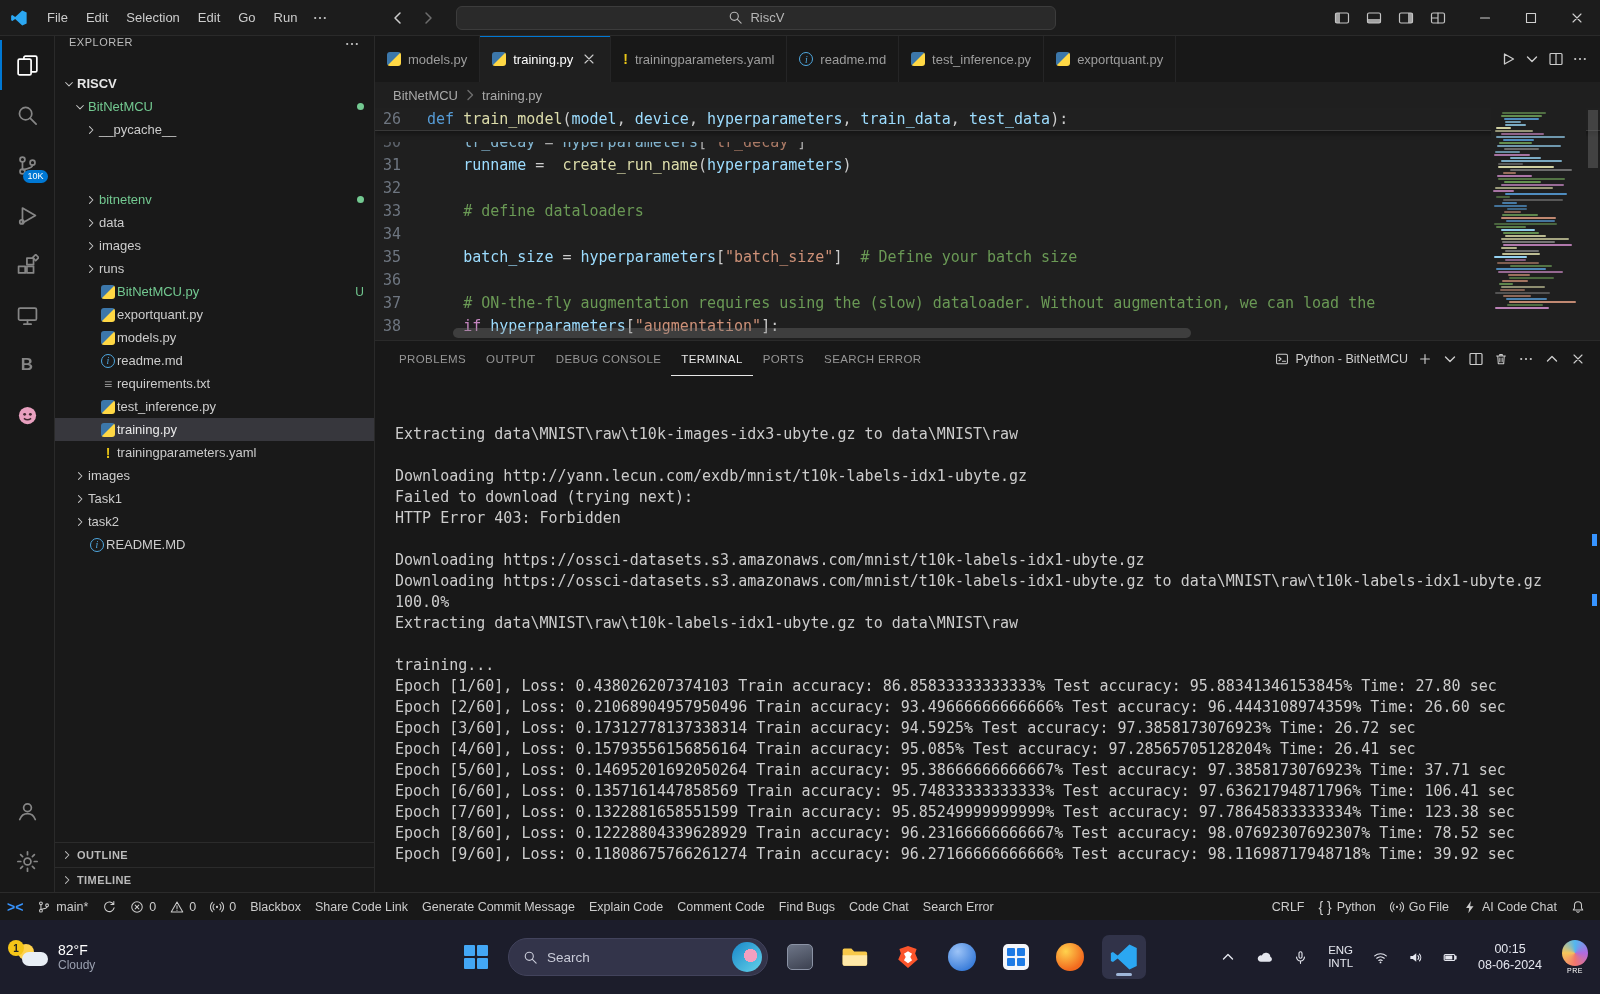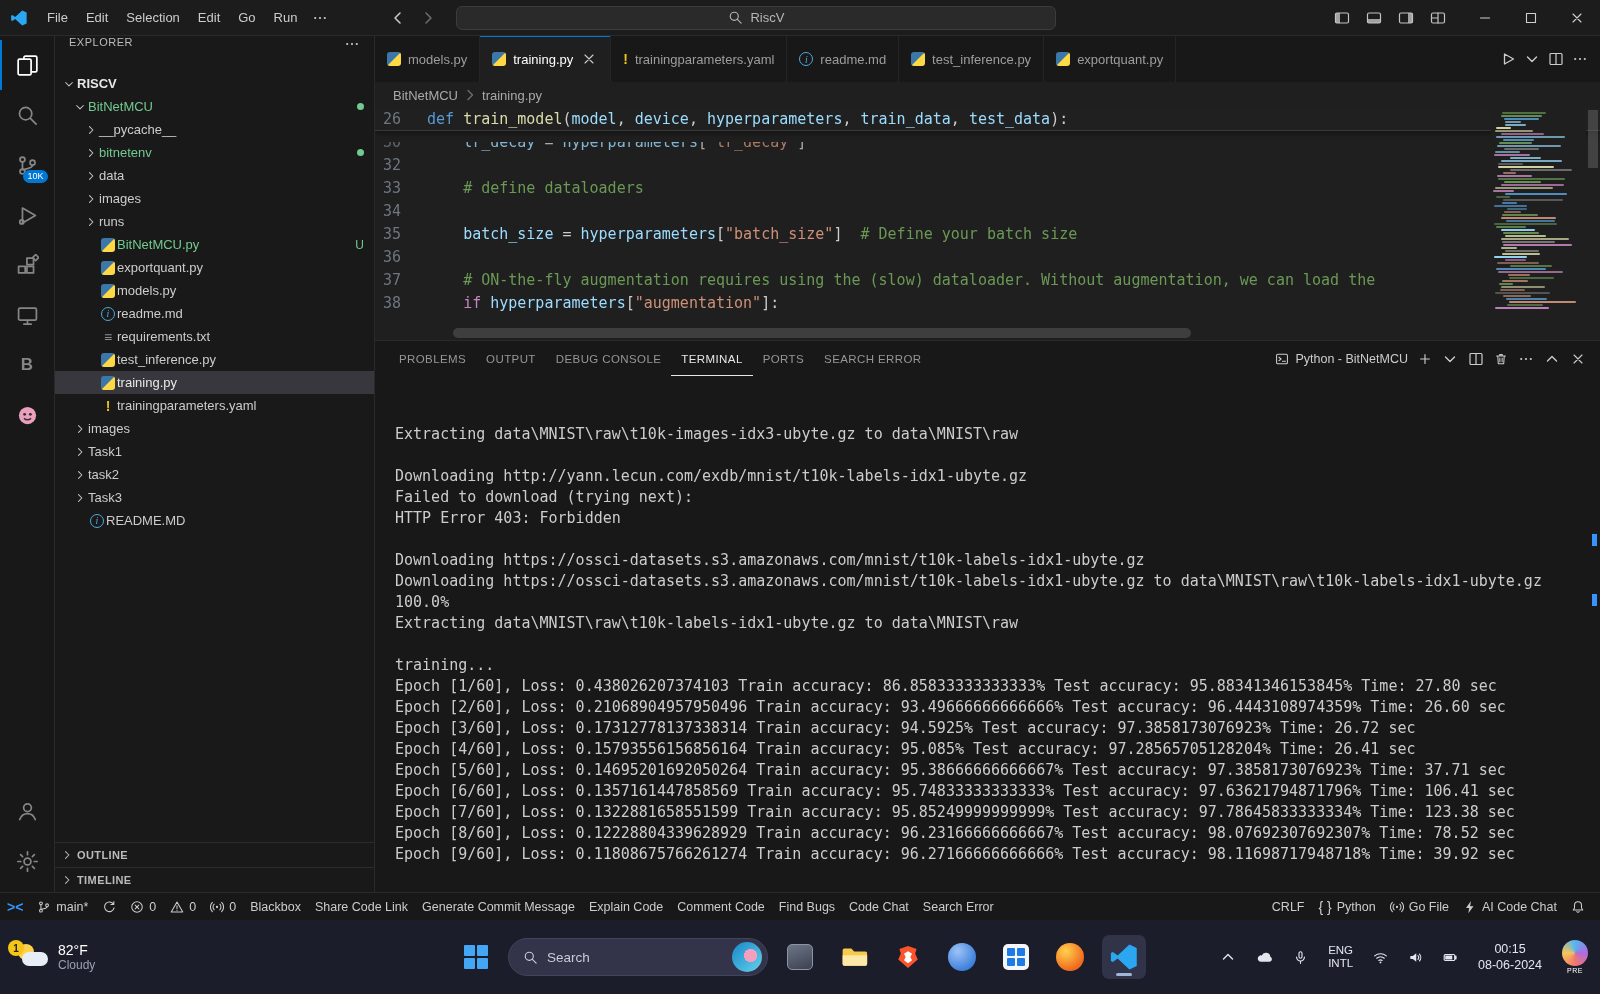--- a/index.html
+++ b/index.html
@@ -361,21 +361,21 @@
           <span class="git-dot"></span>
         </div>
         <div class="trow" style="padding-left: 28px;">
           <span class="chev icon">
             <svg viewBox="0 0 16 16" width="16" height="16" fill="none" stroke="currentColor" stroke-width="1.2" stroke-linecap="round" stroke-linejoin="round">
               <path d="M6 3.5 10.5 8 6 12.5" stroke-width="1.4"></path>
             </svg>
           </span>
           <span class="tlabel">__pycache__</span>
         </div>
-        <div class="trow" style="padding-left: 28px;">
+        <div class="trow" style="padding-left: 28px; margin-top: 47px;">
           <span class="chev icon">
             <svg viewBox="0 0 16 16" width="16" height="16" fill="none" stroke="currentColor" stroke-width="1.2" stroke-linecap="round" stroke-linejoin="round">
               <path d="M6 3.5 10.5 8 6 12.5" stroke-width="1.4"></path>
             </svg>
           </span>
           <span class="tlabel acc-added">bitnetenv</span>
           <span class="git-dot"></span>
         </div>
         <div class="trow" style="padding-left: 28px;">
           <span class="chev icon">
@@ -474,28 +474,20 @@
           </span>
           <span class="tlabel">Task1</span>
         </div>
         <div class="trow" style="padding-left: 17px;">
           <span class="chev icon">
             <svg viewBox="0 0 16 16" width="16" height="16" fill="none" stroke="currentColor" stroke-width="1.2" stroke-linecap="round" stroke-linejoin="round">
               <path d="M6 3.5 10.5 8 6 12.5" stroke-width="1.4"></path>
             </svg>
           </span>
           <span class="tlabel">task2</span>
-        </div>
-        <div class="trow" style="padding-left: 17px;">
-          <span class="chev icon">
-            <svg viewBox="0 0 16 16" width="16" height="16" fill="none" stroke="currentColor" stroke-width="1.2" stroke-linecap="round" stroke-linejoin="round">
-              <path d="M6 3.5 10.5 8 6 12.5" stroke-width="1.4"></path>
-            </svg>
-          </span>
-          <span class="tlabel">Task3</span>
         </div>
         <div class="trow" style="padding-left: 17px;">
           <span class="spacer"></span>
           <span class="ftype icon">
             <span class="info-chip">i</span>
           </span>
           <span class="tlabel">README.MD</span>
         </div>
       </div>
     <div class="sb-sections">
@@ -595,20 +587,21 @@
           <svg viewBox="0 0 16 16" width="16" height="16" fill="none" stroke="currentColor" stroke-width="1.2" stroke-linecap="round" stroke-linejoin="round">
             <path d="M6 3.5 10.5 8 6 12.5" stroke-width="1.4"></path>
           </svg>
         </span>
       <span>training.py</span>
     </div>
     <div class="codearea">
       <div id="code">
           <div class="cl sticky"><span class="ln">26</span><span class="ct"><span class="tok-kw">def</span><span class="tok-p"> </span><span class="tok-fn">train_model</span><span class="tok-p">(</span><span class="tok-v">model</span><span class="tok-p">, </span><span class="tok-v">device</span><span class="tok-p">, </span><span class="tok-v">hyperparameters</span><span class="tok-p">, </span><span class="tok-v">train_data</span><span class="tok-p">, </span><span class="tok-v">test_data</span><span class="tok-p">):</span></span></div>
           <div class="cl occl"><span class="ln">30</span><span class="ct"><span class="tok-p">    </span><span class="tok-v">lr_decay</span><span class="tok-p"> = </span><span class="tok-v">hyperparameters</span><span class="tok-p">[</span><span class="tok-s">"lr_decay"</span><span class="tok-p">]</span></span></div>
+          <div class="cl "><span class="ln">31</span><span class="ct"><span class="tok-p">    </span><span class="tok-v">runname</span><span class="tok-p"> =  </span><span class="tok-fn">create_run_name</span><span class="tok-p">(</span><span class="tok-v">hyperparameters</span><span class="tok-p">)</span></span></div>
           <div class="cl "><span class="ln">32</span><span class="ct"></span></div>
           <div class="cl "><span class="ln">33</span><span class="ct"><span class="tok-p">    </span><span class="tok-c"># define dataloaders</span></span></div>
           <div class="cl "><span class="ln">34</span><span class="ct"></span></div>
           <div class="cl "><span class="ln">35</span><span class="ct"><span class="tok-p">    </span><span class="tok-v">batch_size</span><span class="tok-p"> = </span><span class="tok-v">hyperparameters</span><span class="tok-p">[</span><span class="tok-s">"batch_size"</span><span class="tok-p">]</span><span class="tok-p">  </span><span class="tok-c"># Define your batch size</span></span></div>
           <div class="cl "><span class="ln">36</span><span class="ct"></span></div>
           <div class="cl "><span class="ln">37</span><span class="ct"><span class="tok-p">    </span><span class="tok-c"># ON-the-fly augmentation requires using the (slow) dataloader. Without augmentation, we can load the</span></span></div>
           <div class="cl "><span class="ln">38</span><span class="ct"><span class="tok-p">    </span><span class="tok-ctrl">if</span><span class="tok-p"> </span><span class="tok-v">hyperparameters</span><span class="tok-p">[</span><span class="tok-s">"augmentation"</span><span class="tok-p">]:</span></span></div>
         </div>
       <div class="minimap" id="minimap">
           <div class="mm-row" style="margin-left: 10.8275px; width: 44.5258px; background: rgb(106, 153, 85); opacity: 0.647591;"></div>

